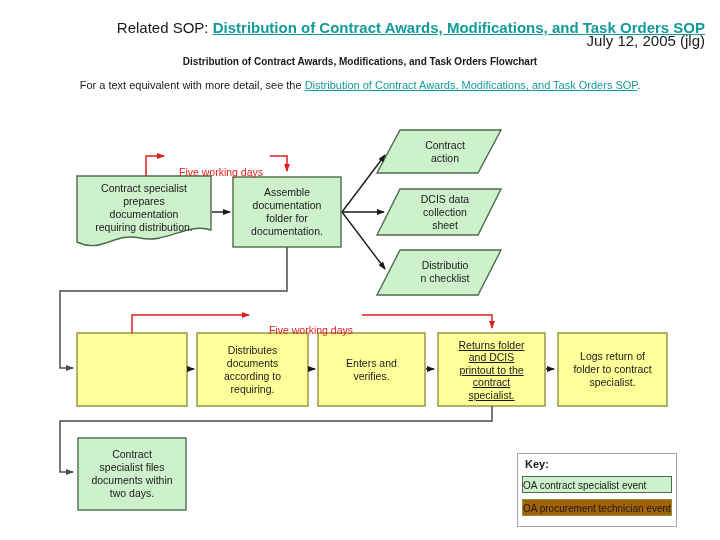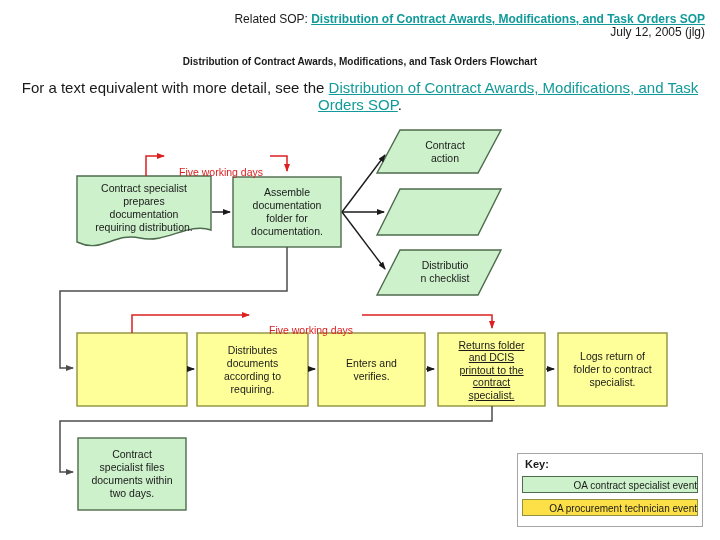--- a/index.html
+++ b/index.html
@@ -1,50 +1,50 @@
 <!DOCTYPE html>
 <html><head>
 <meta charset="utf-8">
 <style>
   html,body{margin:0;padding:0;background:#fff;}
   .slide{
     position:relative;width:720px;height:540px;background:#ffffff;
     font-family:"Liberation Sans", sans-serif;color:#1a1a1a;overflow:hidden;
   }
   .overlay{position:absolute;left:0;top:0;width:720px;height:540px;}
-  .hdr{position:absolute;top:13px;right:15px;text-align:right;font-size:12px;line-height:12.5px;}
+  .hdr{position:absolute;top:22px;right:15px;text-align:right;font-size:15px;line-height:12.5px;}
   .link{color:#129a9a;text-decoration:underline;font-weight:bold;cursor:pointer;}
   .sublink{color:#129a9a;text-decoration:underline;cursor:pointer;}
   .title{
     position:absolute;left:0;top:56px;width:720px;text-align:center;
     font-size:10px;font-weight:bold;
   }
   .subtitle{
-    position:absolute;left:0;top:79px;width:720px;text-align:center;font-size:15px;
+    position:absolute;left:0;top:79px;width:720px;text-align:center;font-size:11px;
   }
   .node-text{
     position:absolute;display:flex;flex-direction:column;justify-content:center;align-items:center;
     text-align:center;font-size:10.5px;line-height:13px;z-index:2;
   }
   .node-text span{display:block;}
   .tight{line-height:12.6px;}
   .red-label{
     position:absolute;z-index:2;color:#dd1f1f;font-size:10.5px;text-align:center;margin-top:16px;
   }
   .key{
-    position:absolute;left:517px;top:453px;width:186px;height:74px;
+    position:absolute;left:517px;top:453px;width:160px;height:74px;
     border:1px solid #a6a6a6;background:#fff;z-index:2;box-sizing:border-box;
   }
   .key-title{font-size:11px;font-weight:bold;margin:4px 0 0 7px;}
   .swatch{
-    margin:0 4px;height:17px;line-height:17px;text-align:right;font-size:10px;
+    margin:0 4px;height:17px;line-height:17px;text-align:left;font-size:10px;
     box-sizing:border-box;
   }
   .swatch-green{margin-top:6px;background:#ccf1cb;border:1px solid #4d6b4d;}
-  .swatch-yellow{margin-top:6px;background:#fde047;border:1px solid #91903f;}
+  .swatch-yellow{margin-top:6px;background:#a16207;border:1px solid #91903f;}
 </style>
 </head>
 <body>
 
 <div class="slide">
 
   <div class="hdr">
     <div><span>Related SOP:</span>
       <a class="link">Distribution of Contract Awards, Modifications, and Task Orders SOP</a></div>
     <div>July 12, 2005 (jlg)</div>
@@ -112,20 +112,25 @@
   <div class="node-text" style="left:237px;top:181px;width:100px;height:62px;">
     <span>Assemble</span>
     <span>documentation</span>
     <span>folder for</span>
     <span>documentation.</span>
   </div>
   <div class="node-text" style="left:395px;top:132px;width:100px;height:40px;">
     <span>Contract</span>
     <span>action</span>
   </div>
+  <div class="node-text" style="left:395px;top:190px;width:100px;height:44px;">
+    <span>DCIS data</span>
+    <span>collection</span>
+    <span>sheet</span>
+  </div>
   <div class="node-text" style="left:395px;top:251px;width:100px;height:42px;">
     <span>Distributio</span>
     <span>n checklist</span>
   </div>
   <div class="node-text" style="left:200px;top:336px;width:105px;height:67px;">
     <span>Distributes</span>
     <span>documents</span>
     <span>according to</span>
     <span>requiring.</span>
   </div>

